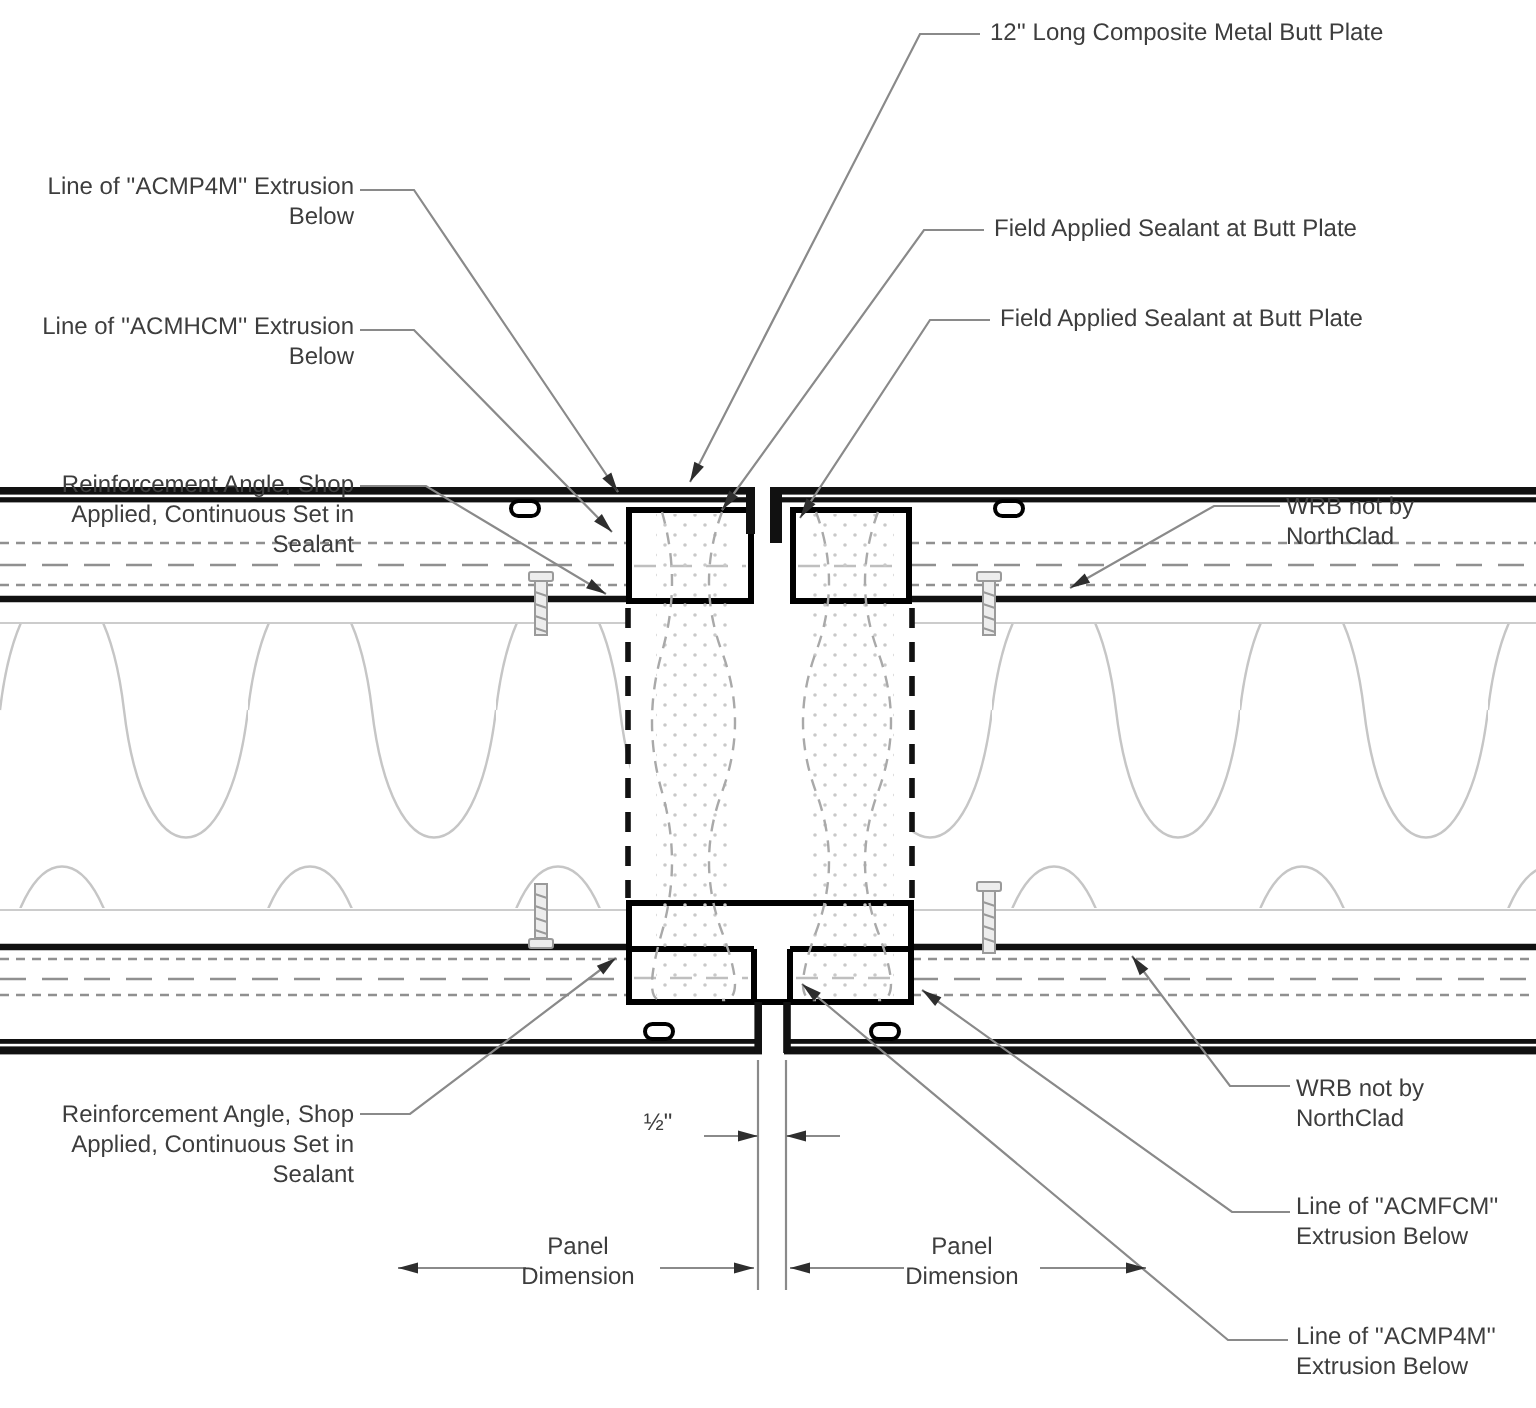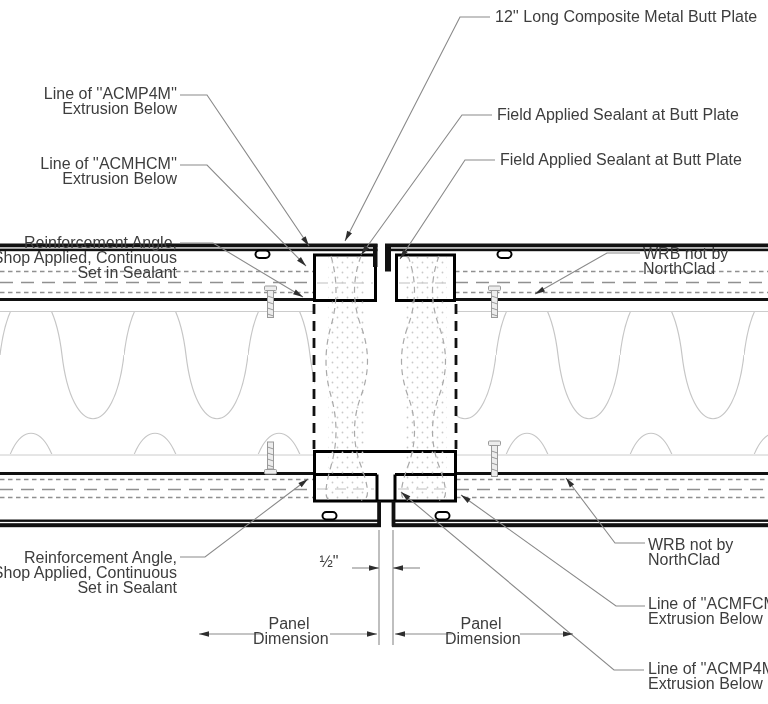--- a/index.html
+++ b/index.html
@@ -1,19 +1,19 @@
 <!DOCTYPE html>
 <html><head>
 <meta charset="utf-8">
 <style>
   html,body{margin:0;padding:0;background:#ffffff;}
   .canvas{position:relative;width:768px;height:704px;background:#fff;overflow:hidden;
           font-family:"Liberation Sans", sans-serif;}
   .canvas svg{position:absolute;left:0;top:0;}
-  .lbl{position:absolute;font-size:16px;line-height:15px;color:#3d3d3d;z-index:5;}
+  .lbl{position:absolute;font-size:12px;line-height:15px;color:#3d3d3d;z-index:5;}
   .nowrap{white-space:nowrap;}
   .ralign{text-align:right;}
   .calign{text-align:center;}
 </style>
 </head>
 <body>
 
 <div class="canvas">
 
 <svg width="768" height="704" viewBox="0 0 768 704">

